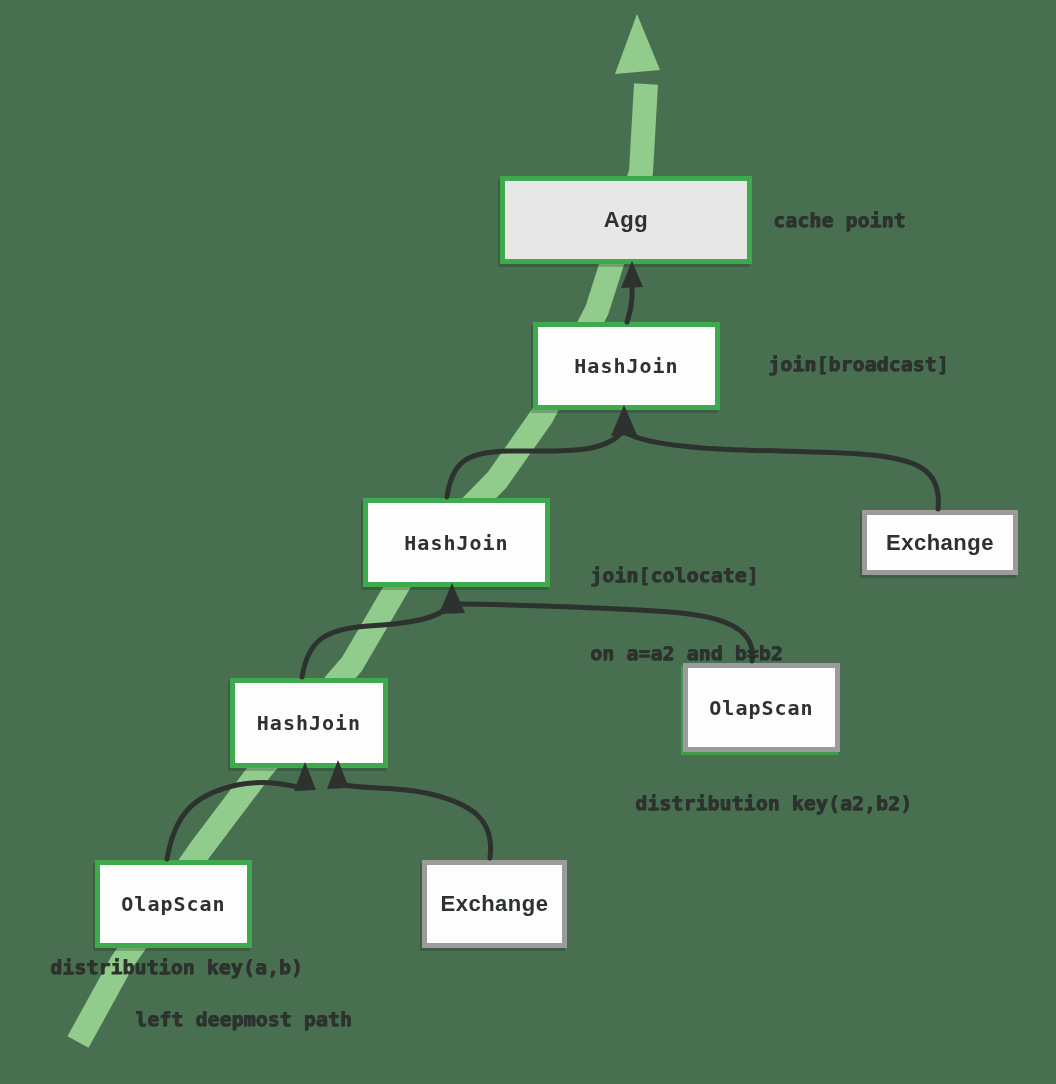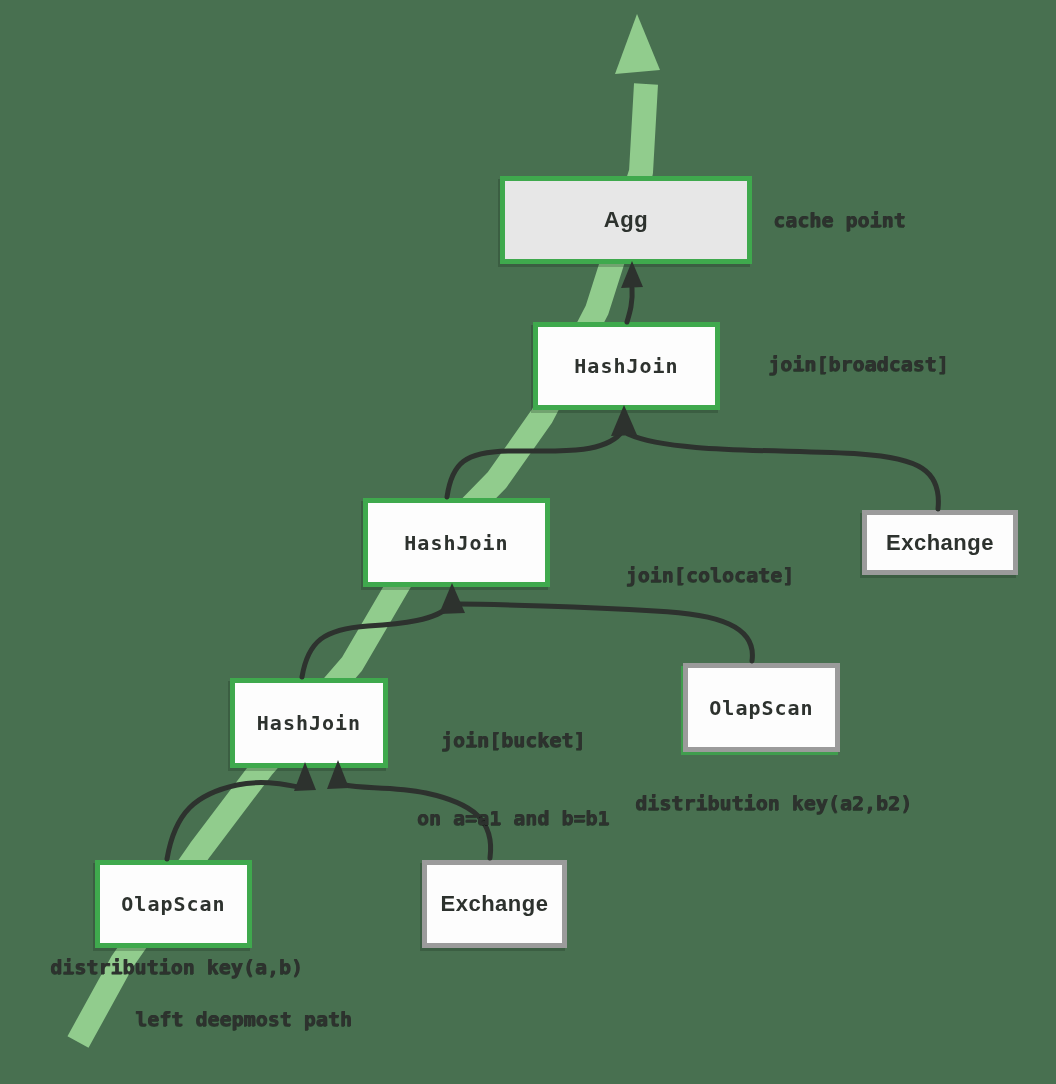--- a/index.html
+++ b/index.html
@@ -38,21 +38,21 @@
   .mono-label{font:700 20px "DejaVu Sans Mono",monospace;color:var(--ink);letter-spacing:1px;}
   .sans-label{font:700 22px "Liberation Sans",sans-serif;color:var(--ink);letter-spacing:0.5px;}
   .ann{
     position:absolute;z-index:4;color:var(--ink);
     font:700 20px "DejaVu Sans Mono",monospace;
     text-shadow:0.8px 0 0 var(--ink), 0 0.5px 0 rgba(0,0,0,0.4);
     white-space:pre;line-height:26px;
   }
   #ann-cache-point{left:773px;top:207px;text-align:right;}
   #ann-join-broadcast{left:768px;top:351px;}
-  #ann-join-colocate{left:590px;top:510px;width:204px;text-align:right;}
+  #ann-join-colocate{left:590px;top:510px;width:204px;text-align:left;}
   #ann-join-bucket{left:411px;top:675px;width:204px;text-align:center;}
   #ann-dist-a2b2{left:635px;top:758px;margin-top:32px;}
   #ann-dist-ab{left:50px;top:954px;}
   #ann-left-deepmost{left:135px;top:1006px;}
 </style>
 </head>
 <body>
 
 <div id="canvas">
 
@@ -102,22 +102,19 @@
       <polygon points="452,583 439,614 465,613"></polygon>
       <polygon points="305,762 294,791 316,790"></polygon>
       <polygon points="338,760 327,789 349,788"></polygon>
     </g>
   </svg>
 
   <div class="ann" id="ann-cache-point">cache point</div>
   <div class="ann" id="ann-join-broadcast">join[broadcast]</div>
   <div class="ann" id="ann-join-colocate">
     <div>join[colocate]</div>
-  </div>
-  <div class="ann" id="ann-join-bucket">
-    <div>join[bucket]</div>
-    <div>on a=a1 and b=b1</div>
+    <div>on a=a2 and b=b2</div>
   </div>
   <div class="ann" id="ann-dist-a2b2">distribution key(a2,b2)</div>
   <div class="ann" id="ann-left-deepmost">left deepmost path</div>
   <div class="ann" id="ann-dist-ab">distribution key(a,b)</div>
 
 </div>
 
 </body></html>

